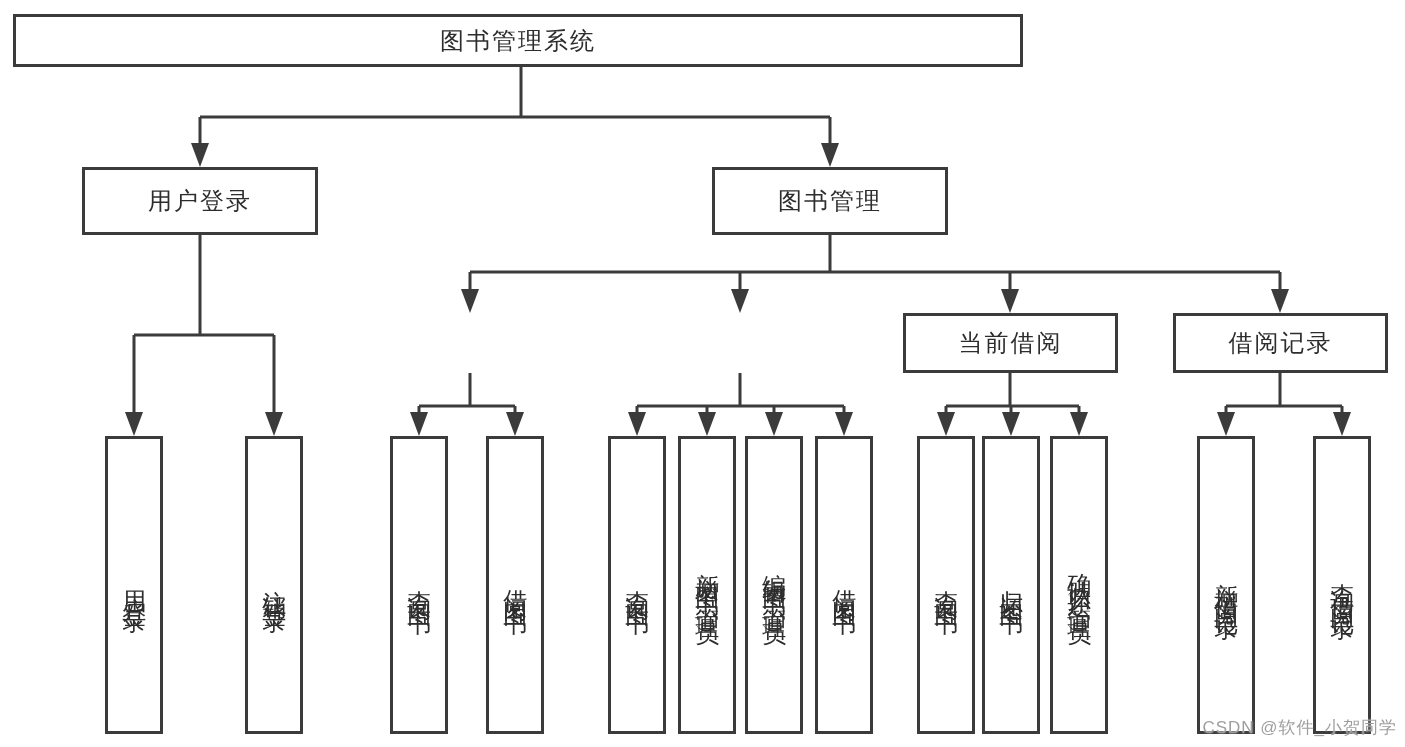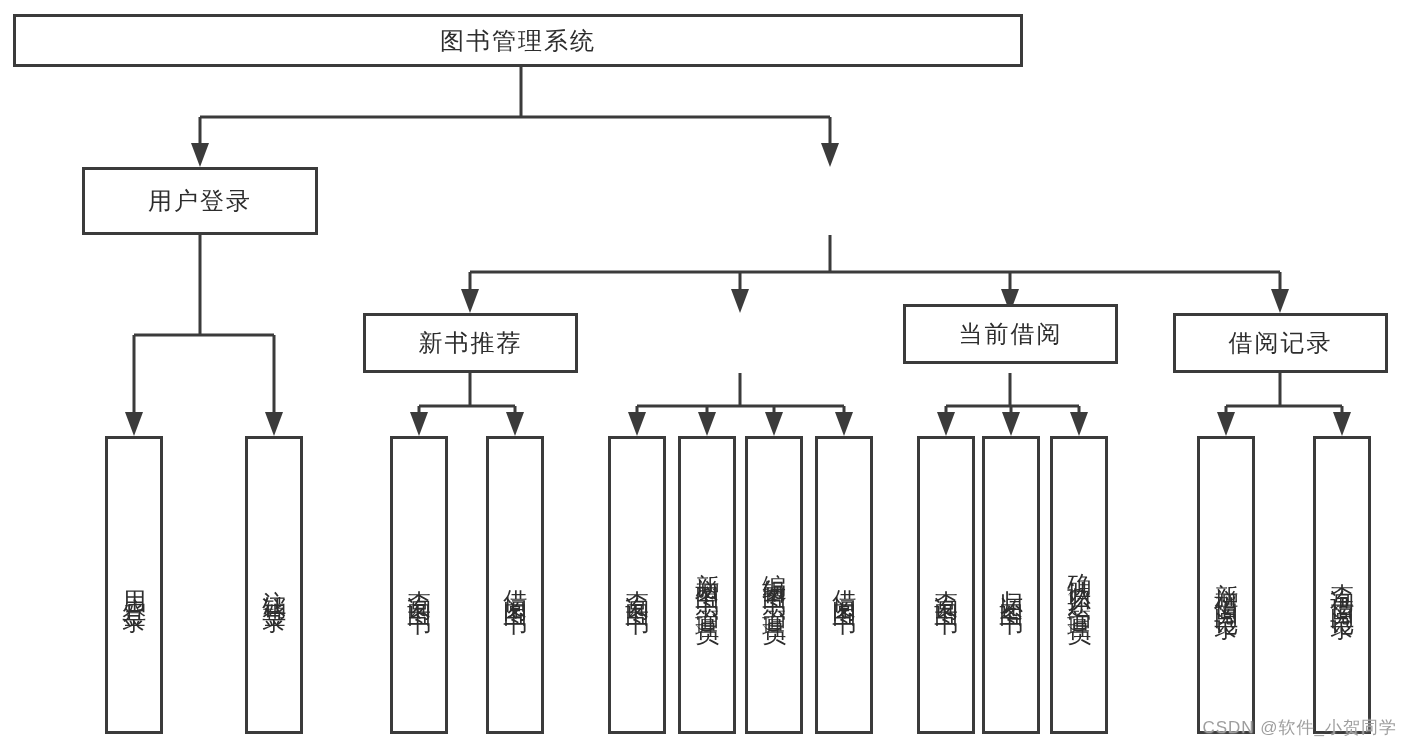--- a/index.html
+++ b/index.html
@@ -132,25 +132,25 @@
     </g>
   </svg>
 
   <div class="box" style="left:13px;top:14px;width:1010px;height:53px">
     <span class="hlabel">图书管理系统</span>
   </div>
 
   <div class="box" style="left:82px;top:167px;width:236px;height:68px">
     <span class="hlabel">用户登录</span>
   </div>
-
-  <div class="box" style="left:363px;top:313px;width:215px;height:60px">
-    <span class="hlabel">新书推荐</span>
-  </div>
-  <div class="box" style="left:903px;top:304px;width:215px;height:60px">
+  <div class="box" style="left:712px;top:167px;width:236px;height:68px">
+    <span class="hlabel">图书管理</span>
+  </div>
+
+  <div class="box" style="left:903px;top:313px;width:215px;height:60px">
     <span class="hlabel">当前借阅</span>
   </div>
   <div class="box" style="left:1173px;top:313px;width:215px;height:60px">
     <span class="hlabel">借阅记录</span>
   </div>
 
   <div class="box" style="left:105px;top:436px;width:58px;height:298px">
     <span class="vlabel">用户登录</span>
   </div>
   <div class="box" style="left:245px;top:436px;width:58px;height:298px">

